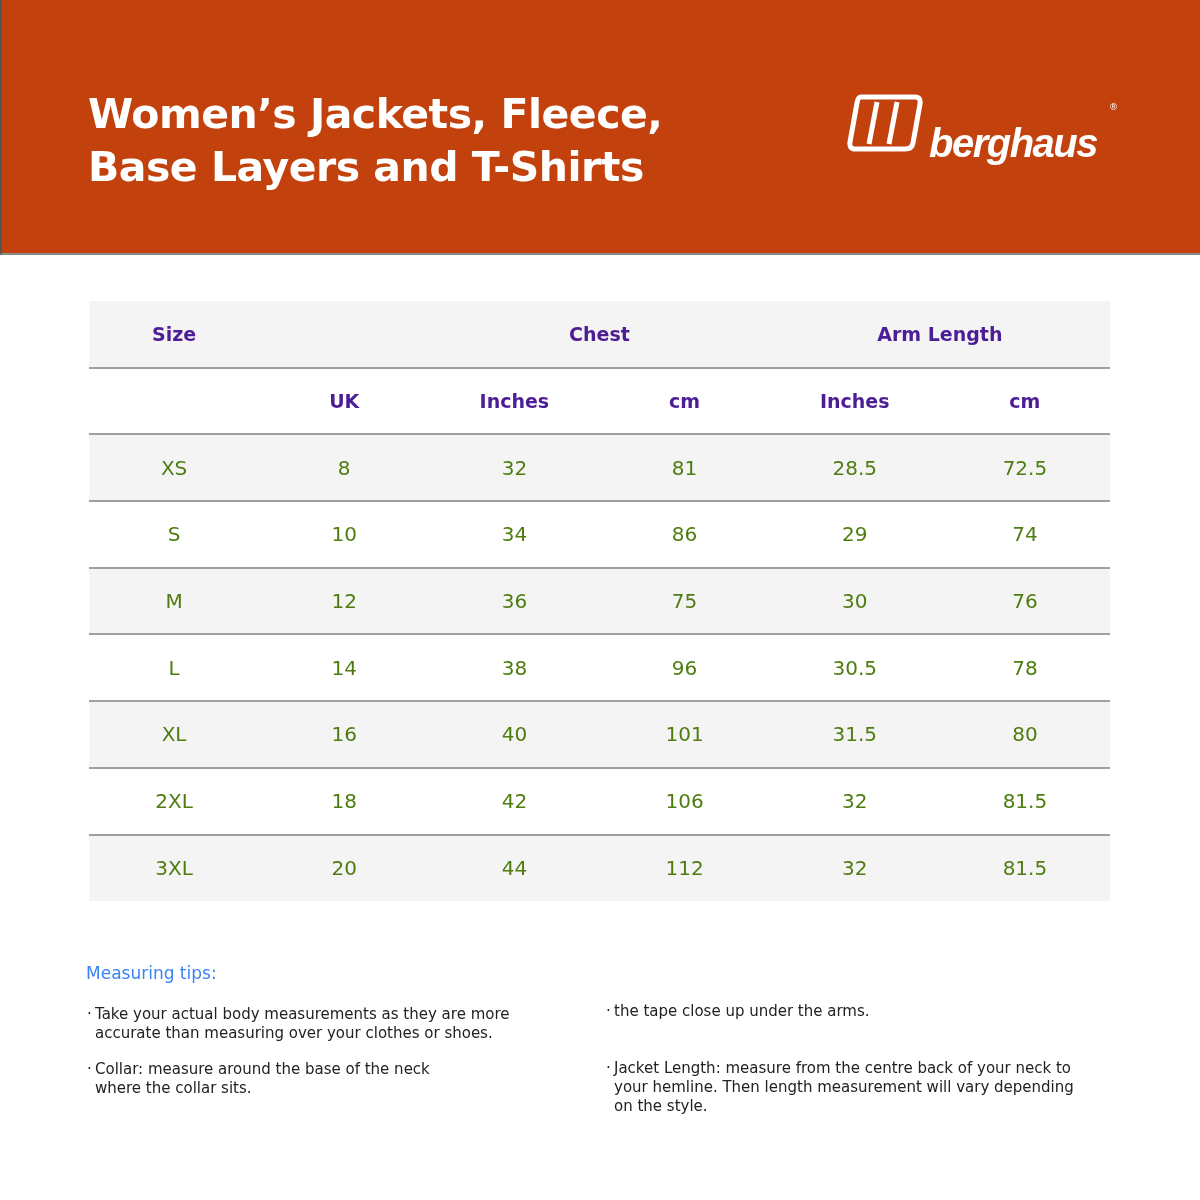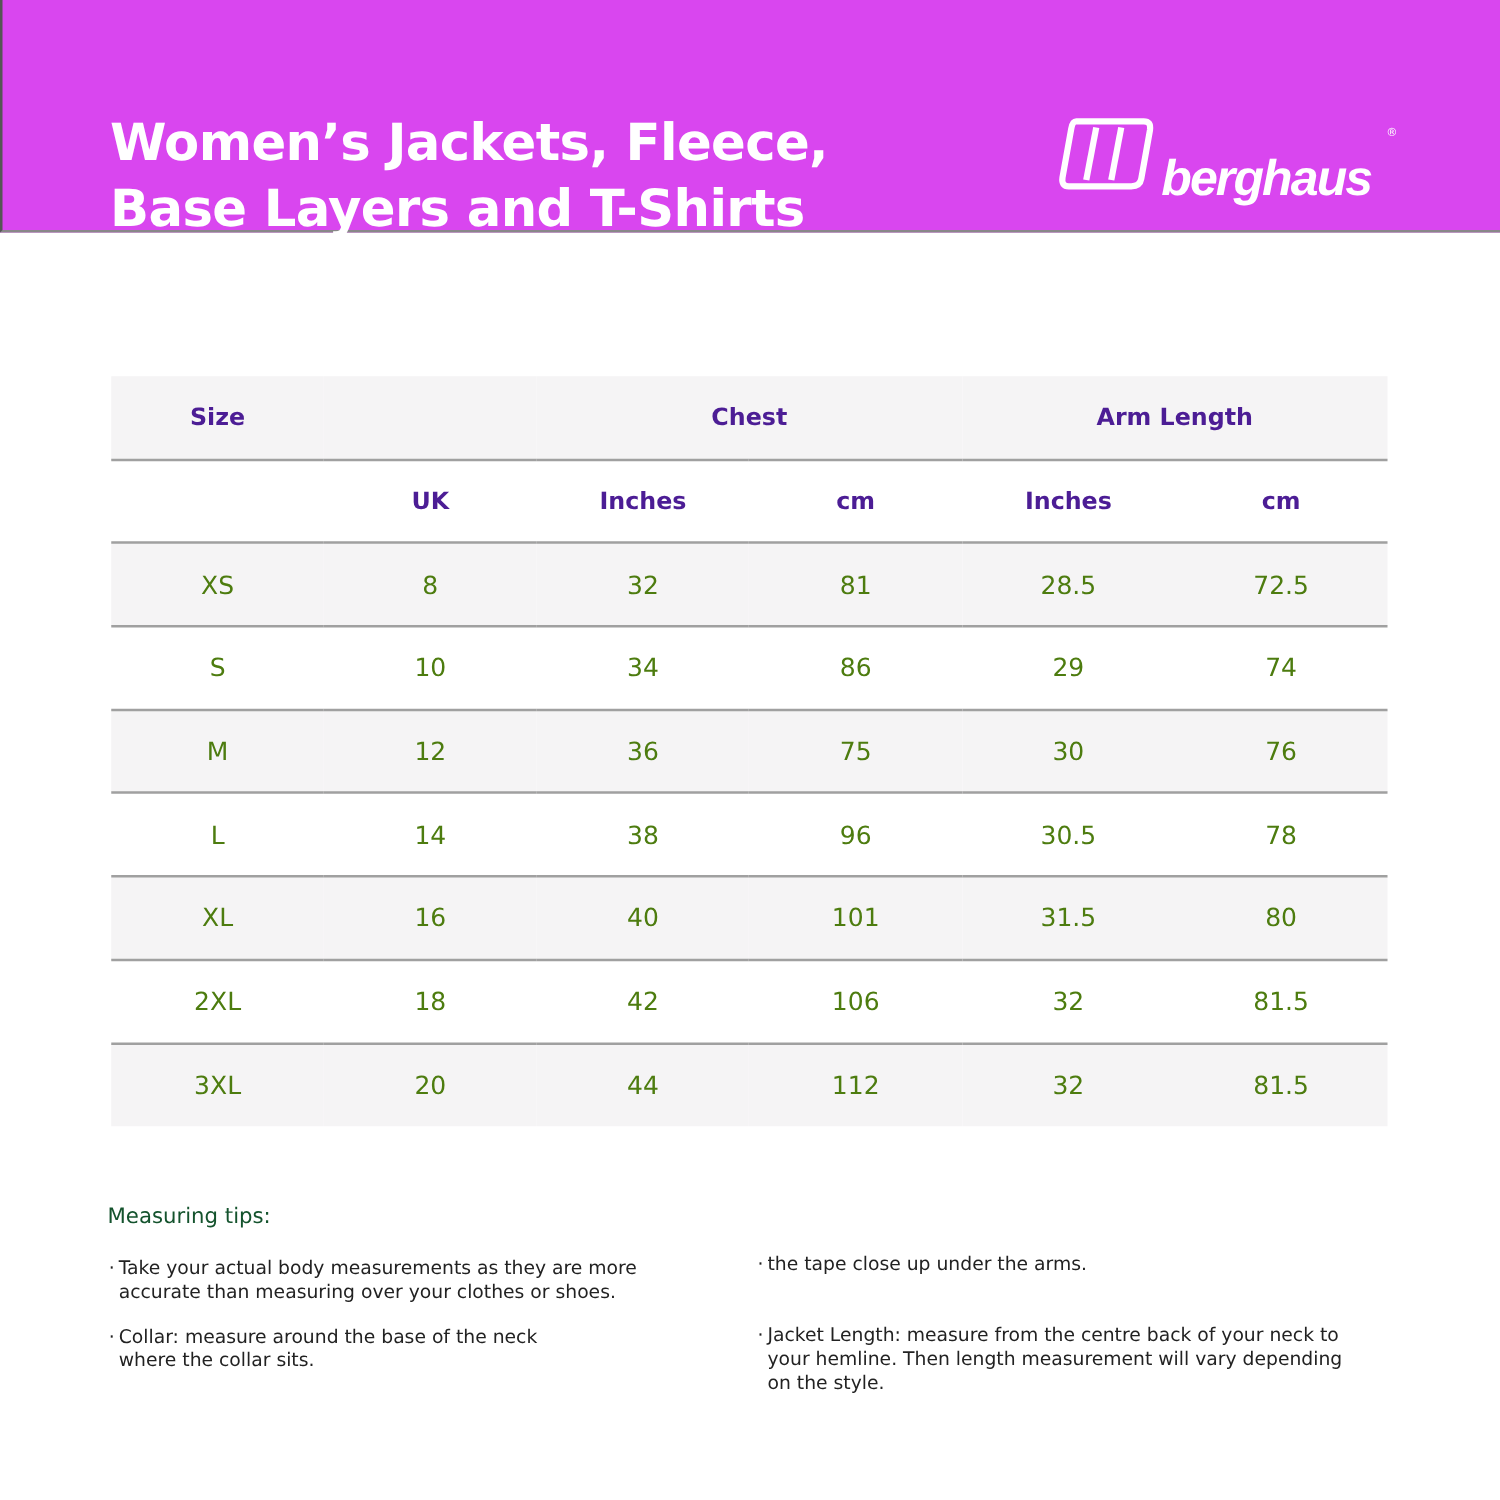--- a/index.html
+++ b/index.html
@@ -1,21 +1,21 @@
 <!DOCTYPE html>
 <html><head>
   <meta charset="utf-8">
   <style>
     * { box-sizing: border-box; margin: 0; padding: 0; }
     html, body { width: 1200px; height: 1200px; background: #ffffff; overflow: hidden; }
     body { position: relative; font-family: "DejaVu Sans", sans-serif; color: #111; }
 
     .header-bar {
-      position: absolute; left: 0; top: 0; width: 1200px; height: 186px;
-      background: #d946ef; border-left: 2px solid #555; border-bottom: 2px solid #888;
+      position: absolute; left: 0; top: 0; width: 1200px; height: 255px;
+      background: #c2410c; border-left: 2px solid #555; border-bottom: 2px solid #888;
     }
     .title {
       position: absolute; left: 86px; top: 88px;
       color: #fff; font-family: "DejaVu Sans", sans-serif; font-weight: bold;
       font-size: 41px; line-height: 53px; letter-spacing: -0.5px;
     }
     .title span { display: block; white-space: nowrap; }
 
     .logo { position: absolute; left: 845px; top: 94px; width: 275px; height: 60px; }
     .logo-mark { position: absolute; left: 0; top: 0; width: 76px; height: 58px; }
@@ -35,21 +35,21 @@
       text-align: center; vertical-align: middle; border-bottom: 2px solid #a0a0a0;
     }
     .size-table tr.shade { background: #f5f4f5; }
     .size-table tr.plain { background: #ffffff; }
     .size-table tr:last-child td { border-bottom: none; }
     .size-table th { font-weight: bold; font-size: 19px; color: #4c1d95; }
     .size-table td { font-size: 20px; color: #4d7c0f; font-weight: normal; }
     .col { width: 170px; }
 
     .tips-title {
-      position: absolute; left: 86px; top: 963px; font-size: 17px; color: #14532d;
+      position: absolute; left: 86px; top: 963px; font-size: 17px; color: #3b82f6;
     }
     .tip {
       position: absolute; font-size: 15px; line-height: 19px; color: #222;
     }
     .tip .bullet { position: absolute; left: -8px; top: 0; }
     .tip p { white-space: nowrap; }
   </style>
 </head>
 <body>
 

